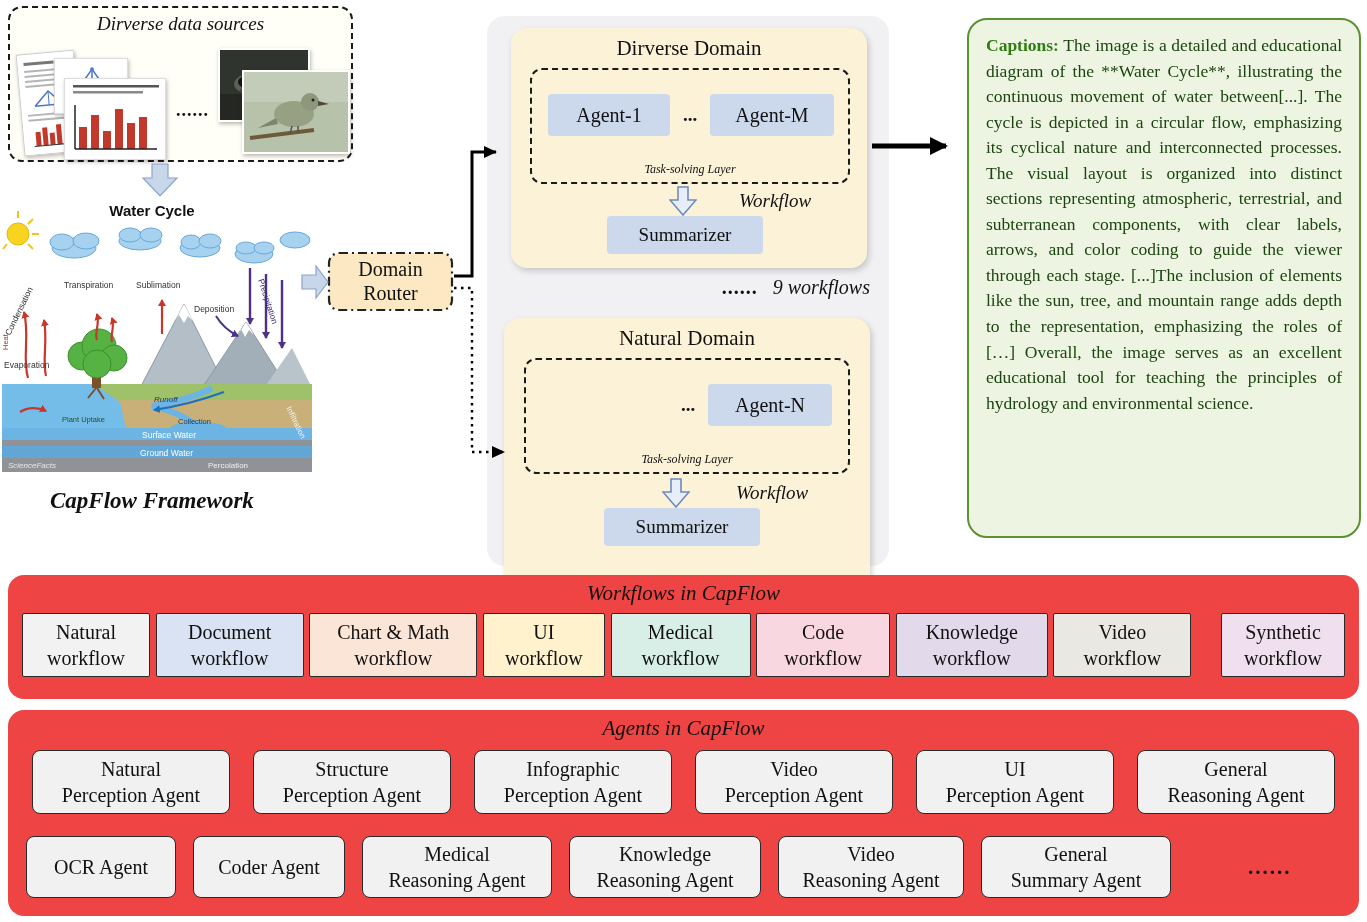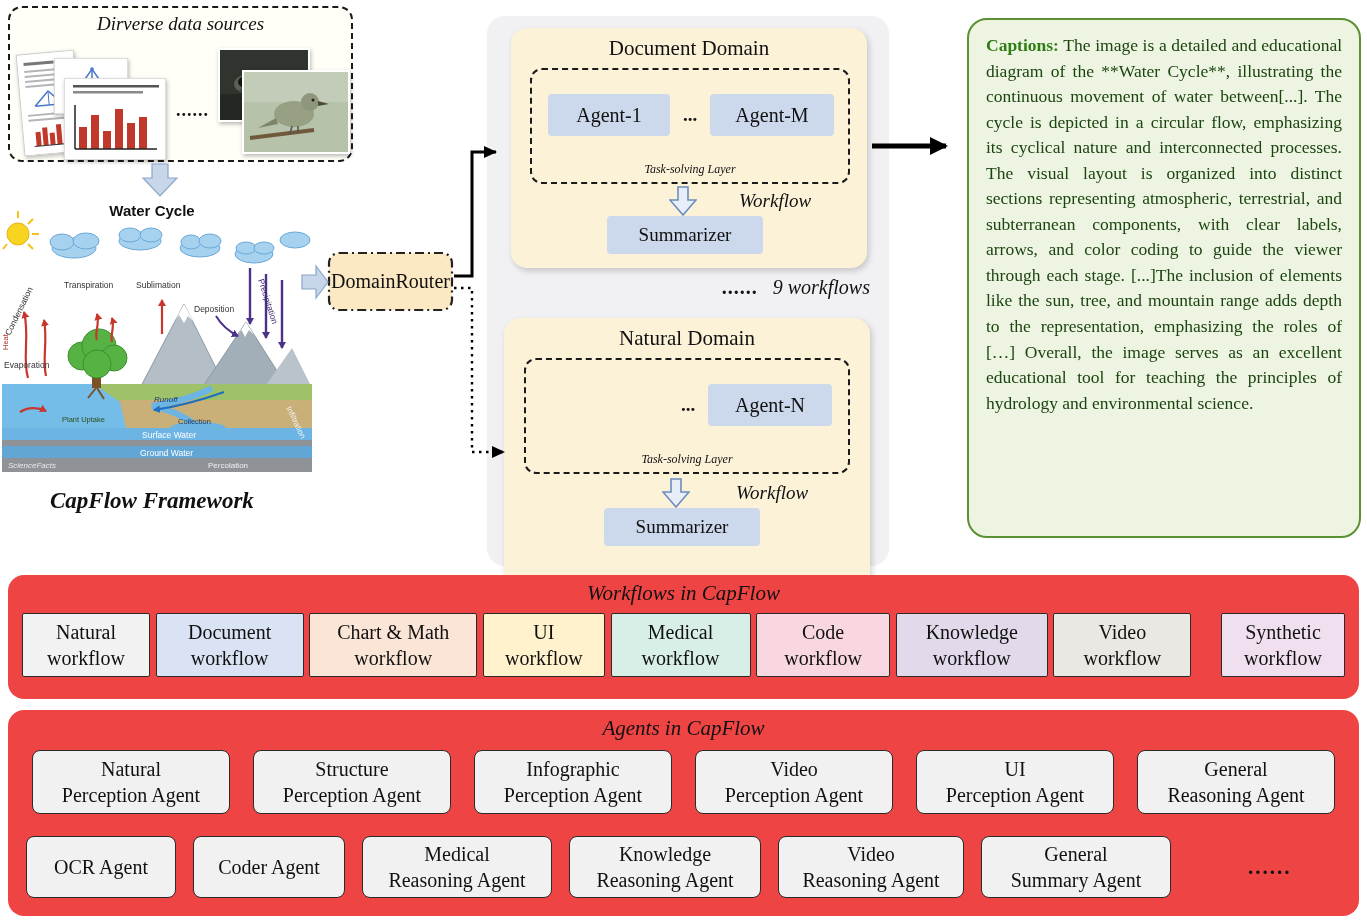--- a/index.html
+++ b/index.html
@@ -17,21 +17,21 @@
   #thumb-chart{left:54px;top:70px;width:102px;height:82px;border:1px solid #ddd}
   #src-dots{position:absolute;left:166px;top:92px;font-size:18px;font-weight:bold;letter-spacing:1px}
   #thumb-bowl{left:208px;top:40px;width:92px;height:74px;border:2px solid #fff}
   #thumb-bird{left:232px;top:62px;width:108px;height:84px;border:2px solid #fff}
 
   #water-cycle{left:2px;top:196px}
   #framework-label{left:50px;top:488px;font-size:23px;font-weight:bold;font-style:italic}
 
   
   #router{left:327px;top:251px;width:127px;height:61px}
-  #router-lines{position:absolute;inset:0;display:flex;flex-direction:row;align-items:center;justify-content:center;font-size:20px;line-height:1.18}
+  #router-lines{position:absolute;inset:0;display:flex;flex-direction:column;align-items:center;justify-content:center;font-size:20px;line-height:1.18}
 
   
   #gray-wrap{left:487px;top:16px;width:402px;height:550px;background:#f1f1f3;border-radius:18px}
   .domain-box{position:absolute;background:#fbf2d8;border-radius:16px;box-shadow:2px 3px 6px rgba(0,0,0,.18)}
   #structure-domain{left:24px;top:12px;width:356px;height:240px}
   #natural-domain{left:17px;top:302px;width:366px;height:274px}
   .domain-title{position:absolute;top:8px;left:0;right:0;text-align:center;font-size:21px}
   .task-box{position:absolute;border:2.5px dashed #1a1a1a;border-radius:12px}
   #structure-domain .task-box{left:19px;top:40px;width:320px;height:116px}
   #natural-domain .task-box{left:20px;top:40px;width:326px;height:116px}
@@ -268,21 +268,21 @@
     </svg>
     <div id="router-lines">
       <div>Domain</div>
       <div>Router</div>
     </div>
   </div>
 
   <div id="gray-wrap" class="abs">
 
     <div id="structure-domain" class="domain-box">
-      <div class="domain-title">Document Domain</div>
+      <div class="domain-title">Dirverse Domain</div>
       <div class="task-box">
         <div class="agent-chip" style="left:16px;top:24px;width:122px;height:42px">Agent-1</div>
         <div class="chip-dots" style="left:138px;top:34px;width:40px">...</div>
         <div class="agent-chip" style="left:178px;top:24px;width:124px;height:42px">Agent-M</div>
         <div class="task-label">Task-solving Layer</div>
       </div>
       <svg class="hollow-arrow" style="left:158px;top:158px" width="28" height="30" viewBox="0 0 28 30">
         <polygon points="9,1 19,1 19,14 27,14 14,29 1,14 9,14" fill="#e8eef8" stroke="#6c8cbf" stroke-width="1.6"></polygon>
       </svg>
       <div class="wf-label" style="left:228px;top:162px">Workflow</div>

